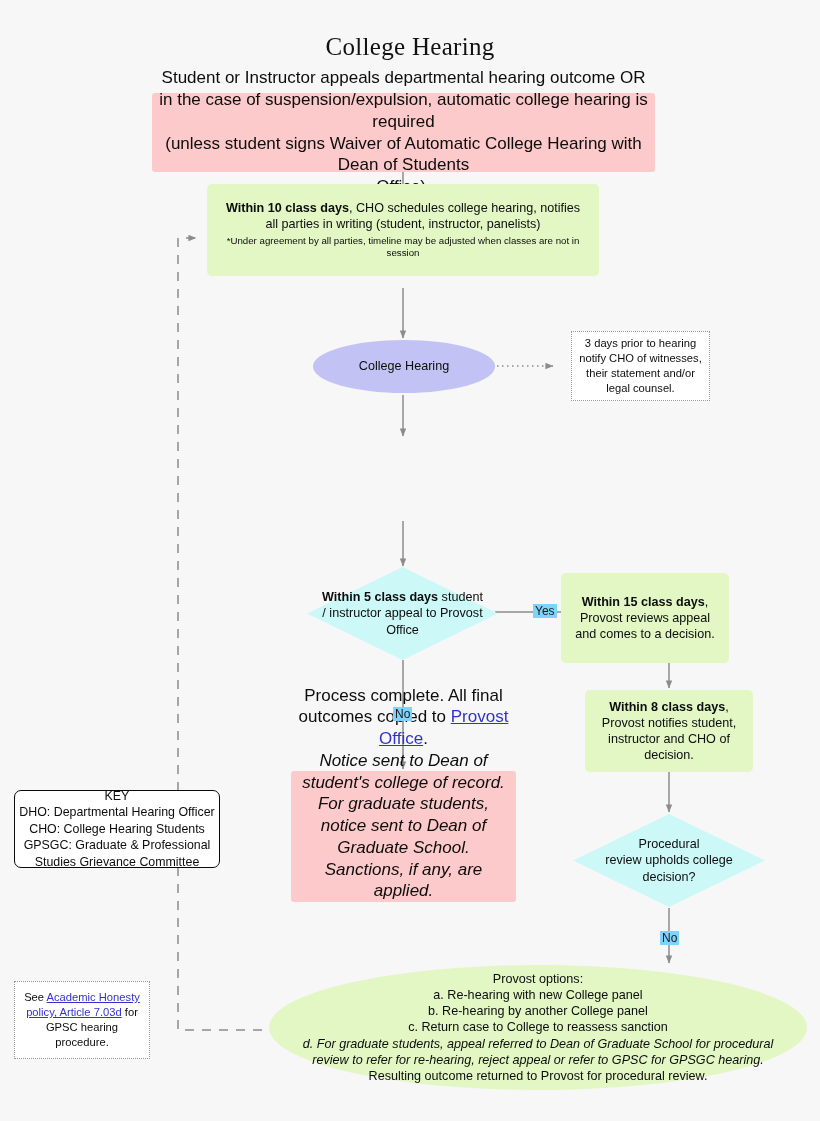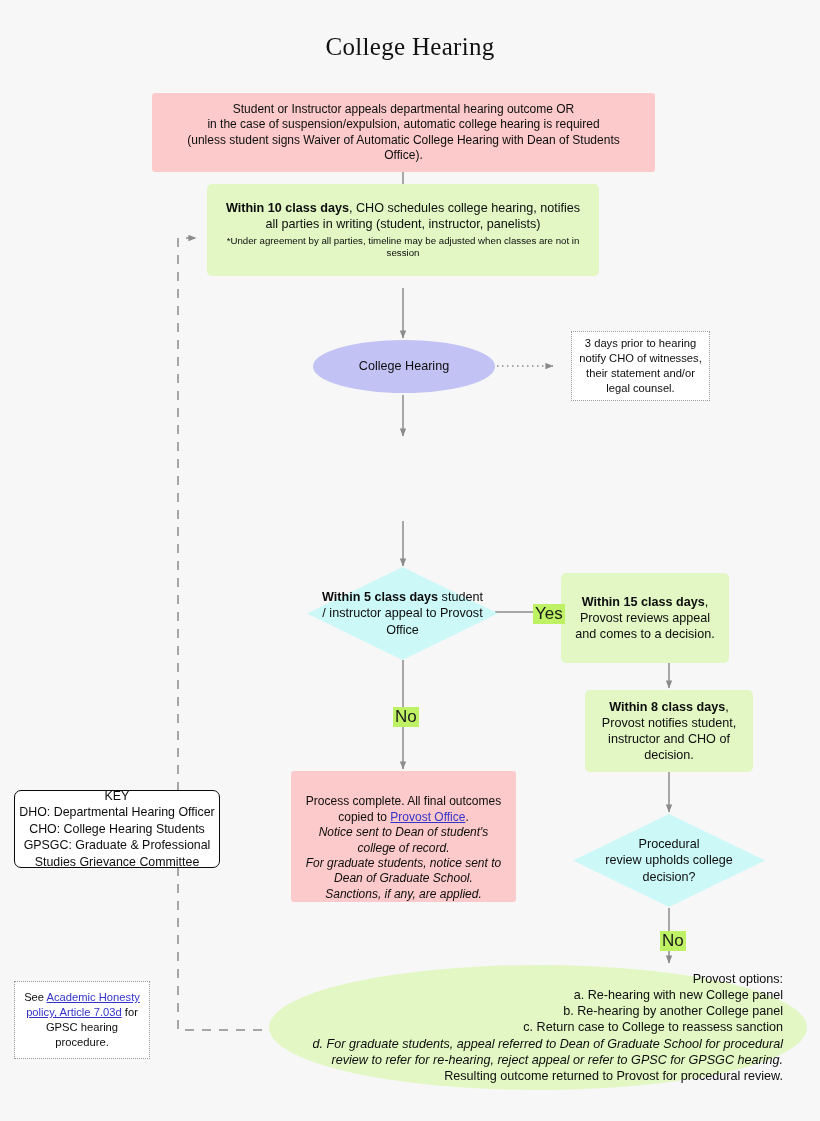--- a/index.html
+++ b/index.html
@@ -46,21 +46,21 @@
     font-family: "Liberation Serif", serif;
     font-size: 25px;
     letter-spacing: .3px;
     color: #111;
   }
 
   
   .pink {
     background: #fccaca;
     border-radius: 3px;
-    font-size: 12px;
+    font-size: 17px;
   }
   .green {
     background: #e2f7c4;
     border-radius: 5px;
     font-size: 12.6px;
   }
   .diamond-wrap { background: transparent; }
   .diamond-shape {
     position: absolute;
     left: 0; top: 0;
@@ -75,21 +75,20 @@
   }
   .ellipse-purple {
     background: #c2c2f4;
     border-radius: 50%;
     font-size: 12.6px;
   }
   .ellipse-green {
     background: #e2f7c4;
     border-radius: 50%;
     font-size: 12.6px;
-    text-align: right;
   }
   .dotted-note {
     background: #ffffff;
     border: 1px dotted #9a9a9a;
     font-size: 11.2px;
     line-height: 1.32;
   }
   .key-box {
     background: #ffffff;
     border: 1.6px solid #0a0a0a;
@@ -107,23 +106,23 @@
     margin-top: 2px;
   }
   .link {
     color: #3333cc;
     text-decoration: underline;
   }
 
   
   .edge-label {
     position: absolute;
-    font-size: 17px;
+    font-size: 12px;
     color: #1a1a1a;
-    background: #bef264;
+    background: #7dd3fc;
     padding: 0 2px;
     white-space: nowrap;
   }
 </style>
 </head>
 <body>
 
 <div id="page">
 
   <svg id="edges" viewBox="0 0 820 1121">

